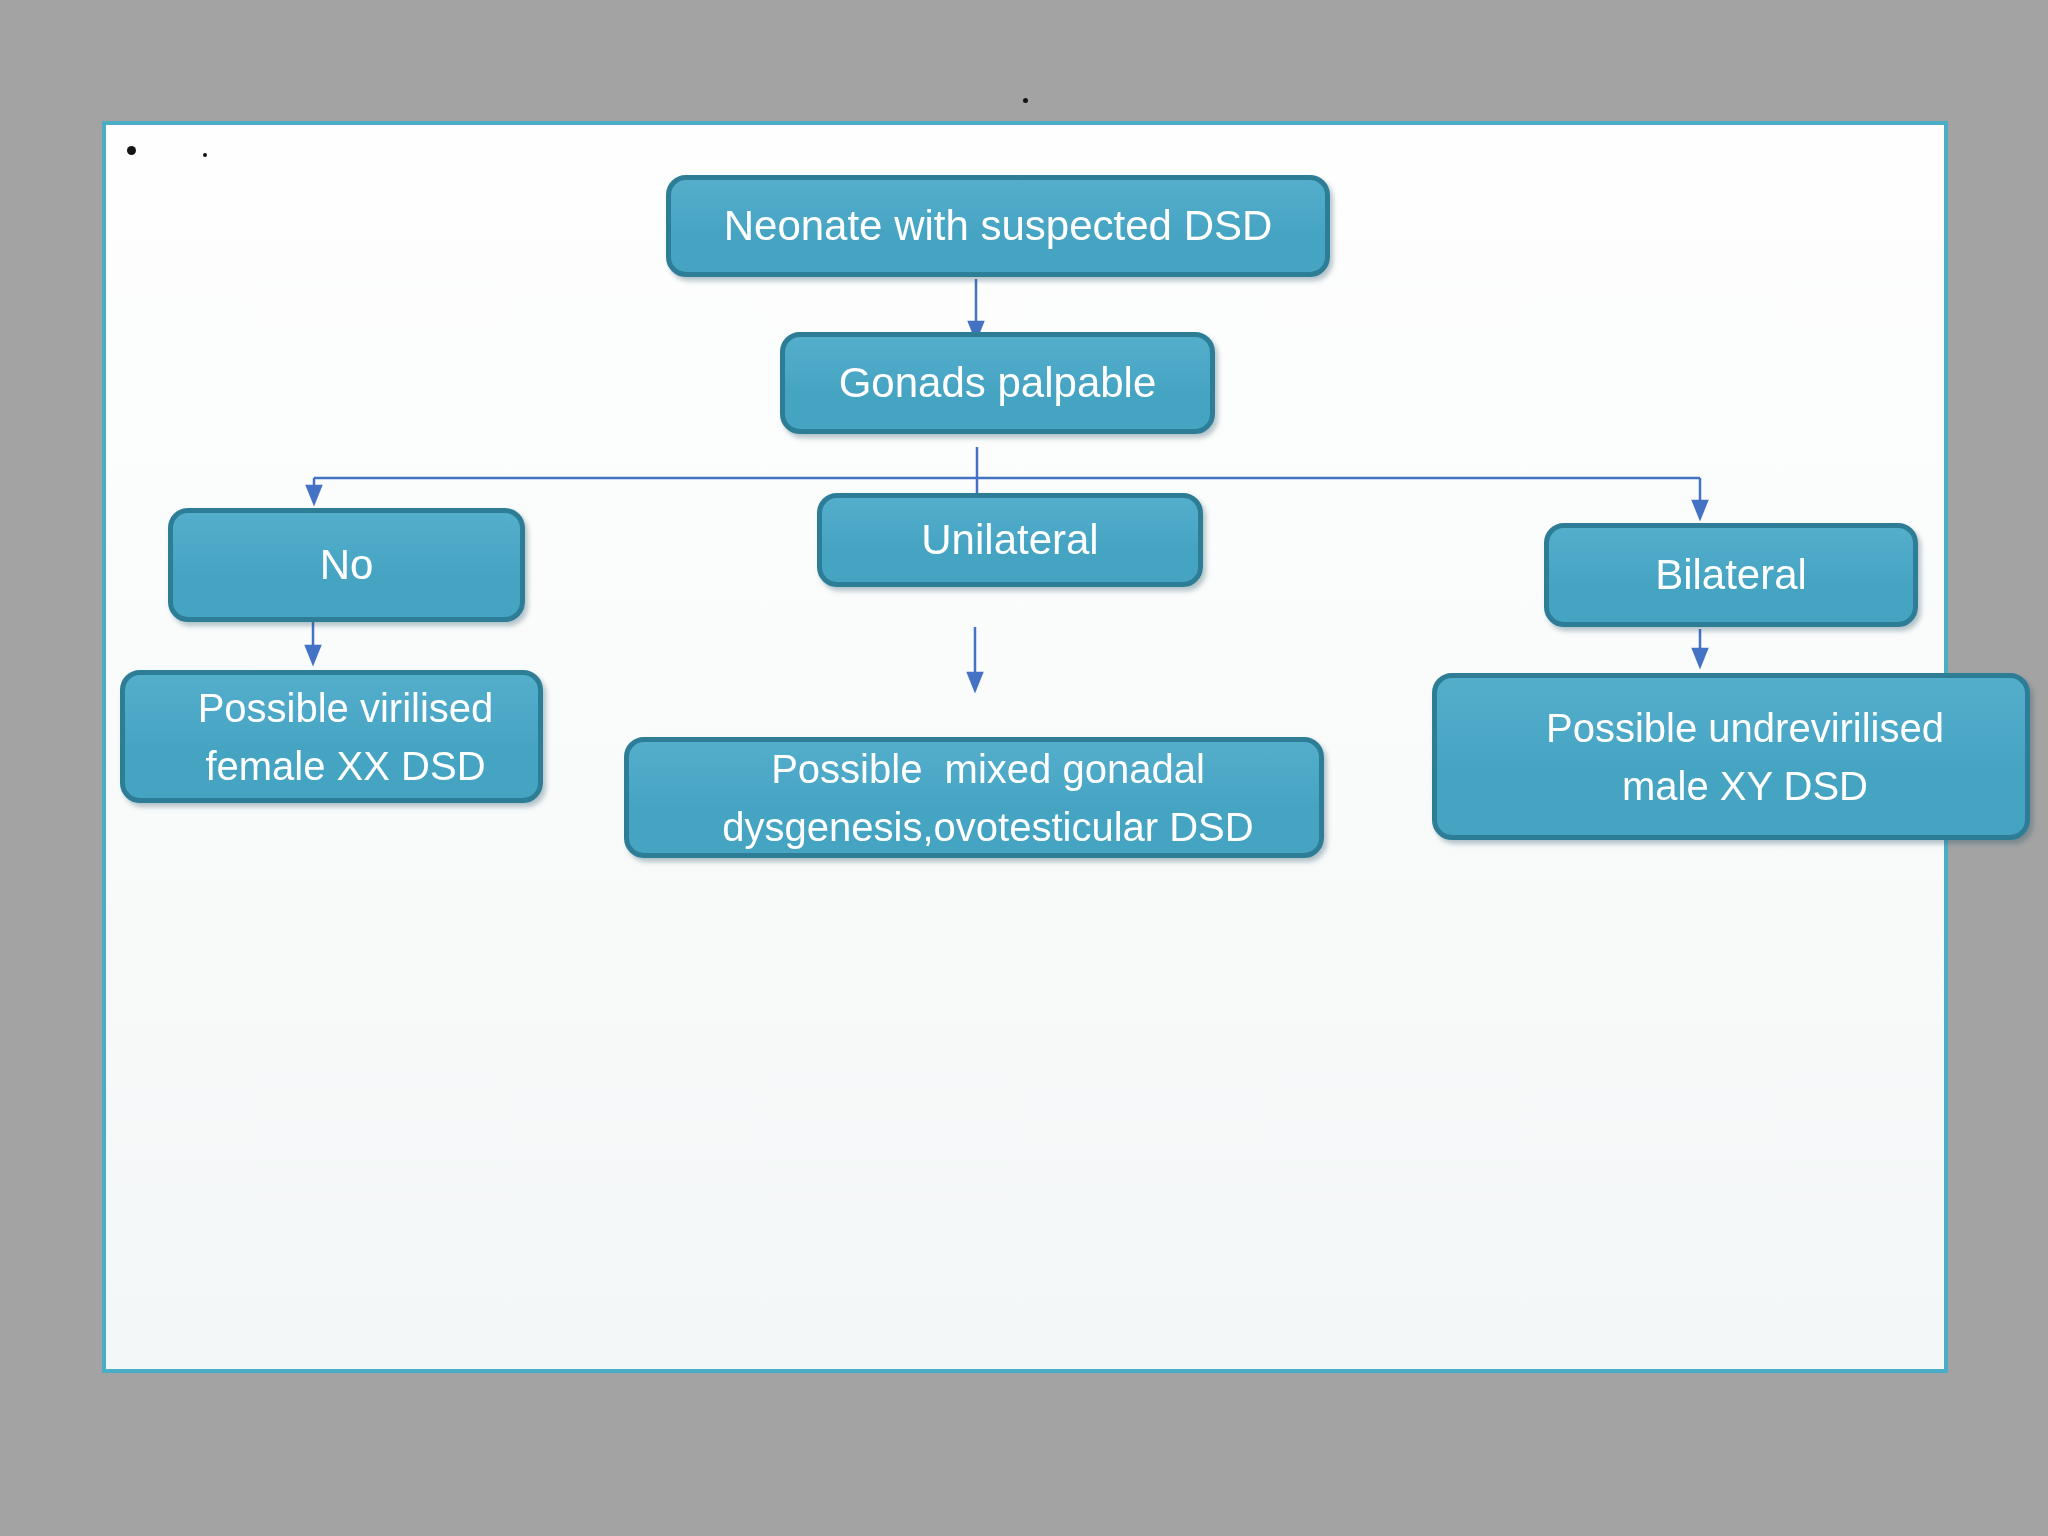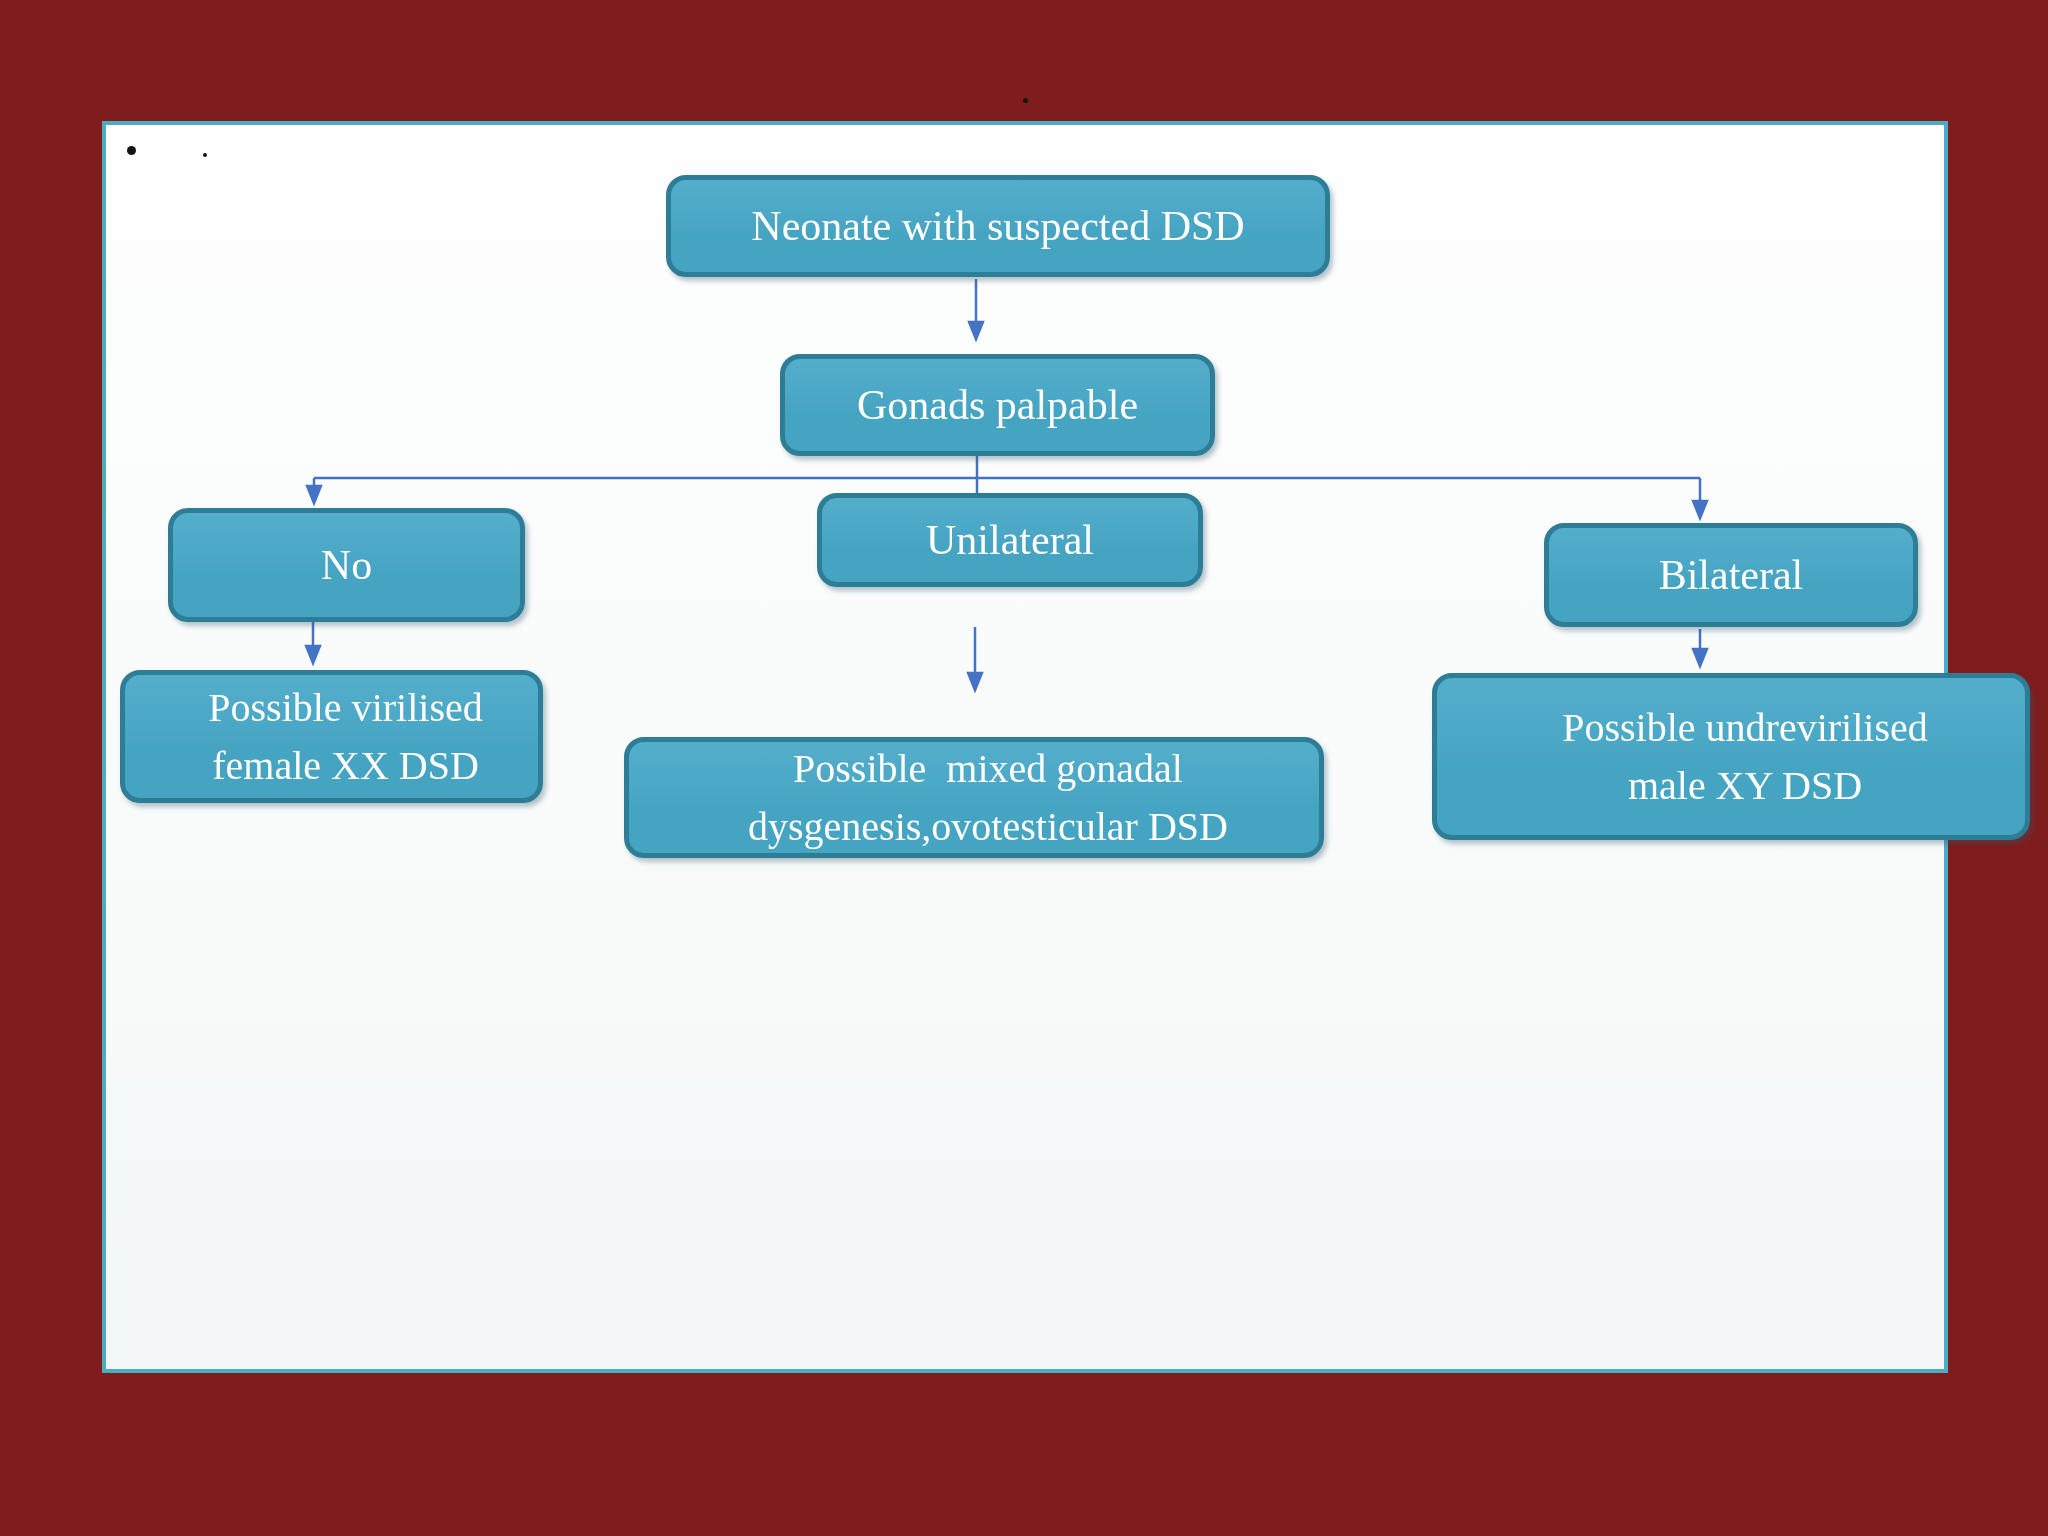--- a/index.html
+++ b/index.html
@@ -7,22 +7,22 @@
     --node-fill-light:#53aecb;
     --node-border:#2e7d96;
     --arrow:#4472c4;
     --frame:#4bacc6;
     --text:#ffffff;
   }
   html,body{margin:0;padding:0;background:#ffffff;}
   .canvas{
     position:relative;
     width:2048px;height:1536px;
-    background:#7f1d1d;
-    font-family:Liberation Serif, serif;
+    background:#a3a3a3;
+    font-family:Liberation Sans, sans-serif;
     overflow:hidden;
   }
   .frame{
     position:absolute;
     left:102px;top:121px;width:1846px;height:1252px;
     border:4px solid var(--frame);
     background:linear-gradient(180deg,#fefefe 0%,#f9fbfb 55%,#f4f7f7 100%);
     box-sizing:border-box;
   }
   .node{
@@ -46,21 +46,21 @@
   .fs-md{font-size:40px;padding-left:28px;}
   .connectors{
     position:absolute;left:0;top:0;width:2048px;height:1536px;
     z-index:1;
   }
   .dot{
     position:absolute;border-radius:50%;background:#141414;z-index:3;
   }
   
   #node-root       {left:666px; top:175px; width:664px; height:102px;}
-  #node-question   {left:780px; top:354px; width:435px; height:102px;}
+  #node-question   {left:780px; top:332px; width:435px; height:102px;}
   #node-no         {left:168px; top:508px; width:357px; height:114px;}
   #node-unilateral {left:817px; top:493px; width:386px; height:94px;}
   #node-bilateral  {left:1508px;top:523px; width:374px; height:104px;margin-left:36px;}
   #node-result-no  {left:120px; top:670px; width:423px; height:133px;}
   #node-result-uni {left:624px; top:737px; width:700px; height:121px;}
   #node-result-bi  {left:1432px;top:673px; width:598px; height:167px;}
 </style>
 </head>
 <body>
 

